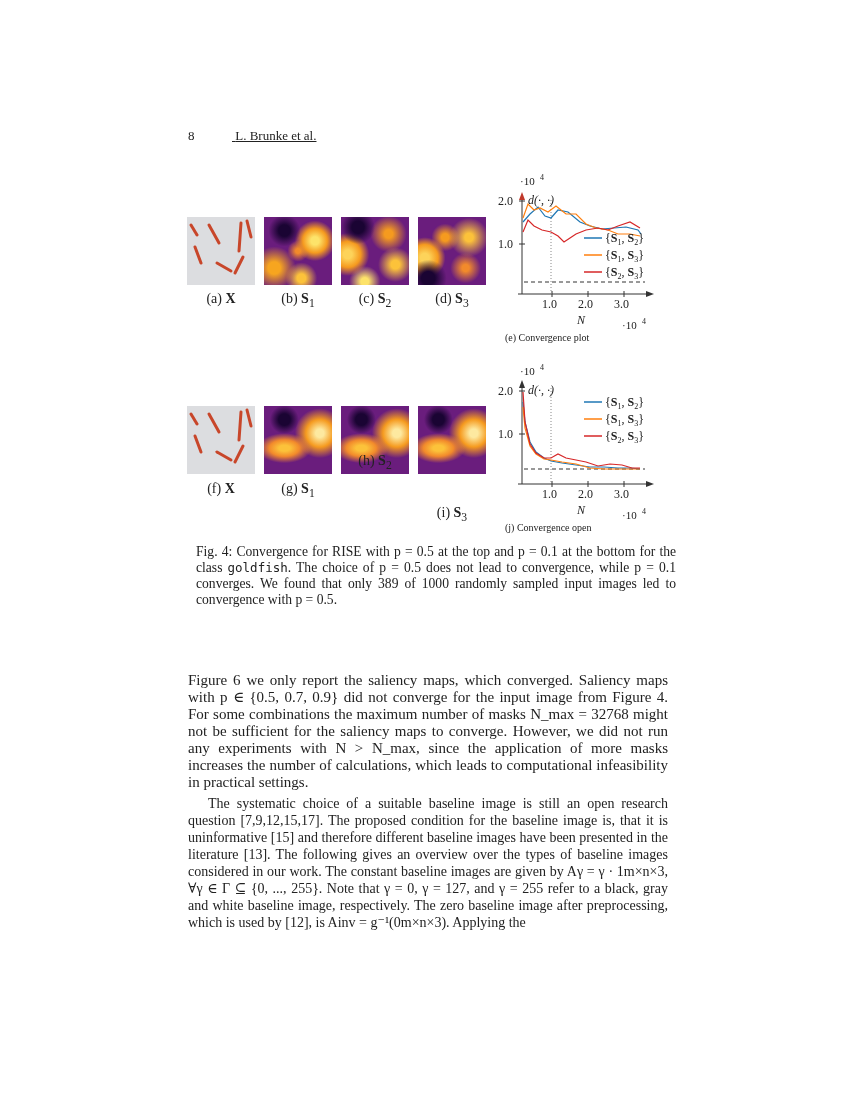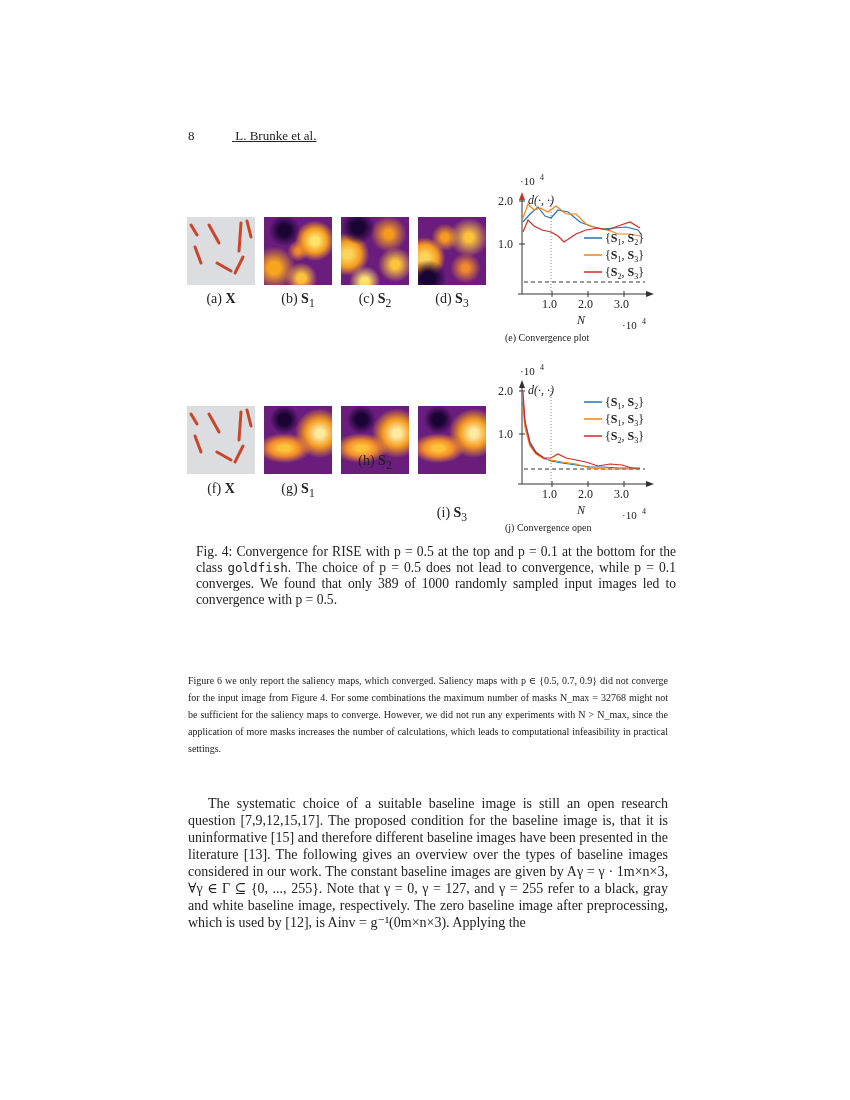--- a/index.html
+++ b/index.html
@@ -6,21 +6,21 @@
   body { width:850px; height:1100px; position:relative; font-family:"DejaVu Serif","Liberation Serif",serif; color:#222; overflow:hidden; }
   .serif { font-family:"Liberation Serif","DejaVu Serif",serif; }
   .header { position:absolute; top:128px; left:188px; font-size:13px;text-decoration:underline; }
   .header .pg { display:inline-block; width:44px; }
   .thumb { position:absolute; width:68px; height:68px; }
   .sub { position:absolute; font-size:14px; text-align:center; width:90px; }
   .sub b { font-weight:bold; }
   .plotwrap { position:absolute;text-decoration:underline; }
   .plotcap { position:absolute; font-size:10px; width:150px; text-align:left; }
   .caption { position:absolute; left:188px; top:544px; width:480px; font-size:13.6px; line-height:16px; text-align:justify;margin-left:8px; }
-  .body1 { position:absolute; left:188px; top:672px; width:480px; font-size:10px; line-height:17px; text-align:justify; }
+  .body1 { position:absolute; left:188px; top:672px; width:480px; font-size:15px; line-height:17px; text-align:justify; }
   .body2 { position:absolute; left:188px; top:795px; width:480px; font-size:14px; line-height:17px; text-align:justify; }
   .mono { font-family:"DejaVu Sans Mono","Liberation Mono",monospace; font-size:12.5px; }
   .indent { display:inline-block; width:20px; }
 </style>
 </head>
 <body>
 
 <div class="header serif">
   <span class="pg">8</span>
   <span>L. Brunke et al.</span>

